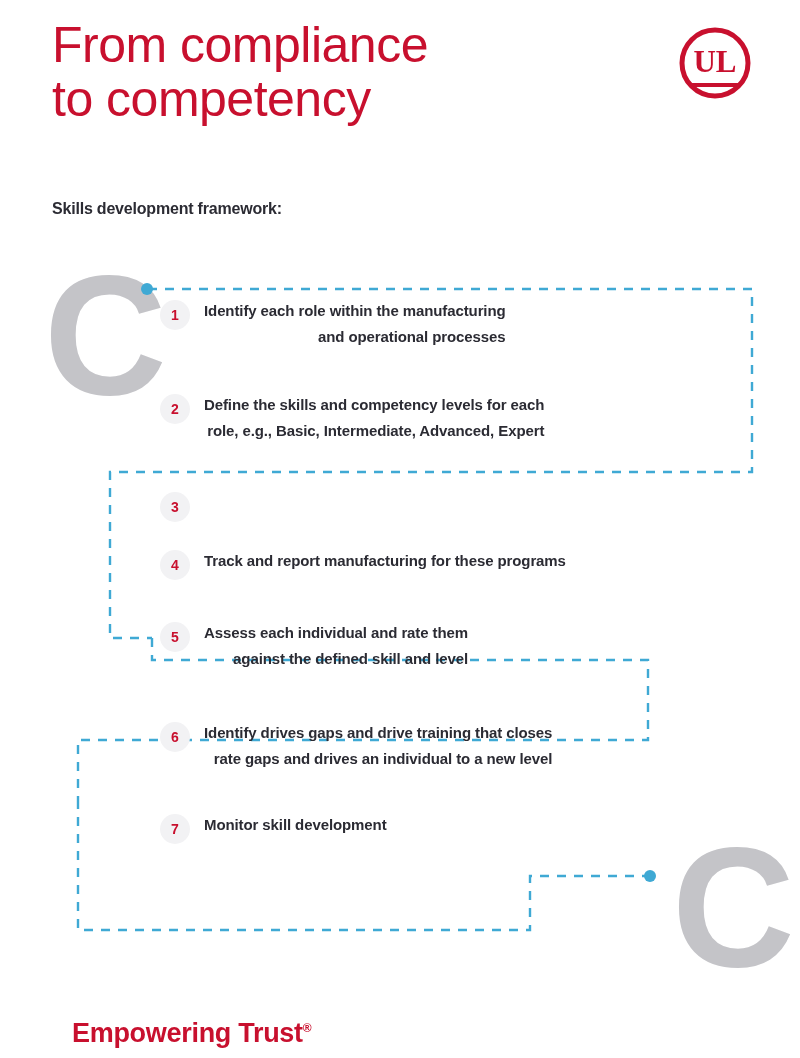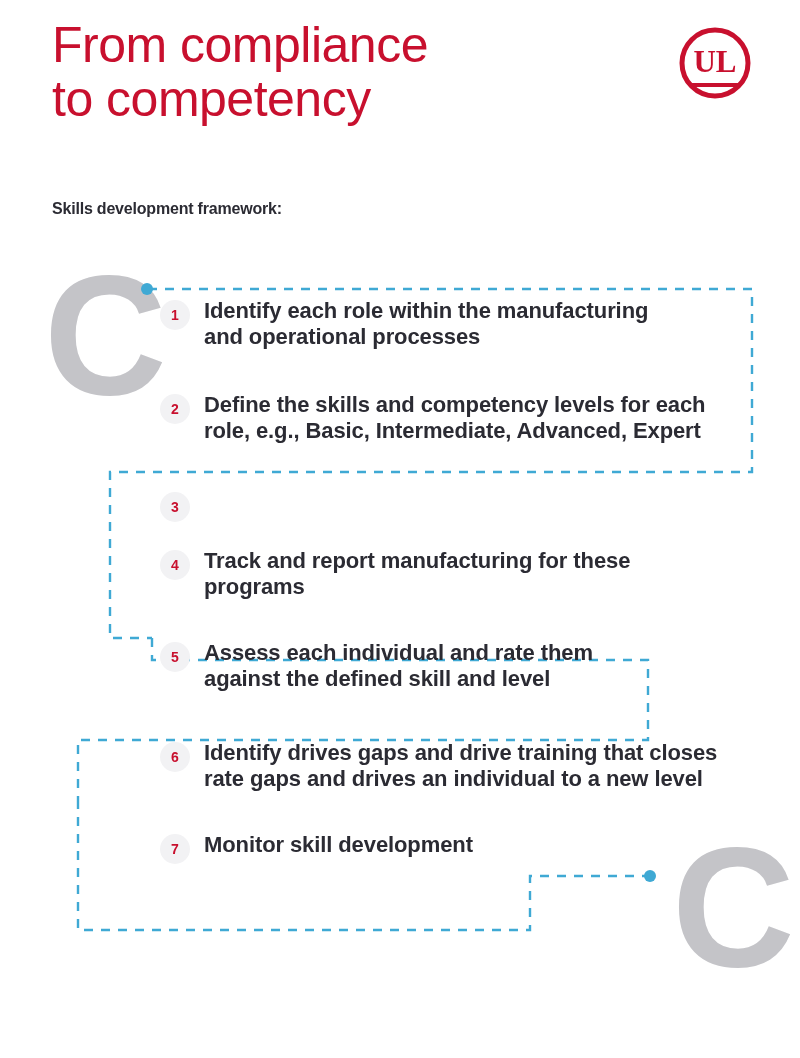--- a/index.html
+++ b/index.html
@@ -110,26 +110,27 @@
     color: #c8102e;
     font-size: 14px;
     font-weight: bold;
     display: flex;
     align-items: center;
     justify-content: center;
     margin-right: 14px;
     margin-top: 2px;
   }
   .step-text {
-    font-size: 22px;
+    font-size: 15px;
     line-height: 26px;
     font-weight: bold;
     color: #2b2b33;
     letter-spacing: -0.1px;
     max-width: 520px;
+    text-align: right;
   }
 
   
   .step.s1 { margin-bottom: 42px; }
   .step.s2 { margin-bottom: 46px; }
   .step.s3 { margin-bottom: 26px; }
   .step.s4 { margin-bottom: 40px; }
   .step.s5 { margin-bottom: 48px; }
   .step.s6 { margin-bottom: 40px; }
   .step.s7 { margin-bottom: 0; }
@@ -233,14 +234,17 @@
 
     <div class="step s7">
       <div class="step-num">7</div>
       <div class="step-text">
         <span>Monitor skill development</span>
       </div>
     </div>
 
   </div>
 
+  <div class="footer">
+    <span>Empowering Trust</span><sup>®</sup>
+  </div>
 
 </div>
 
 </body></html>

